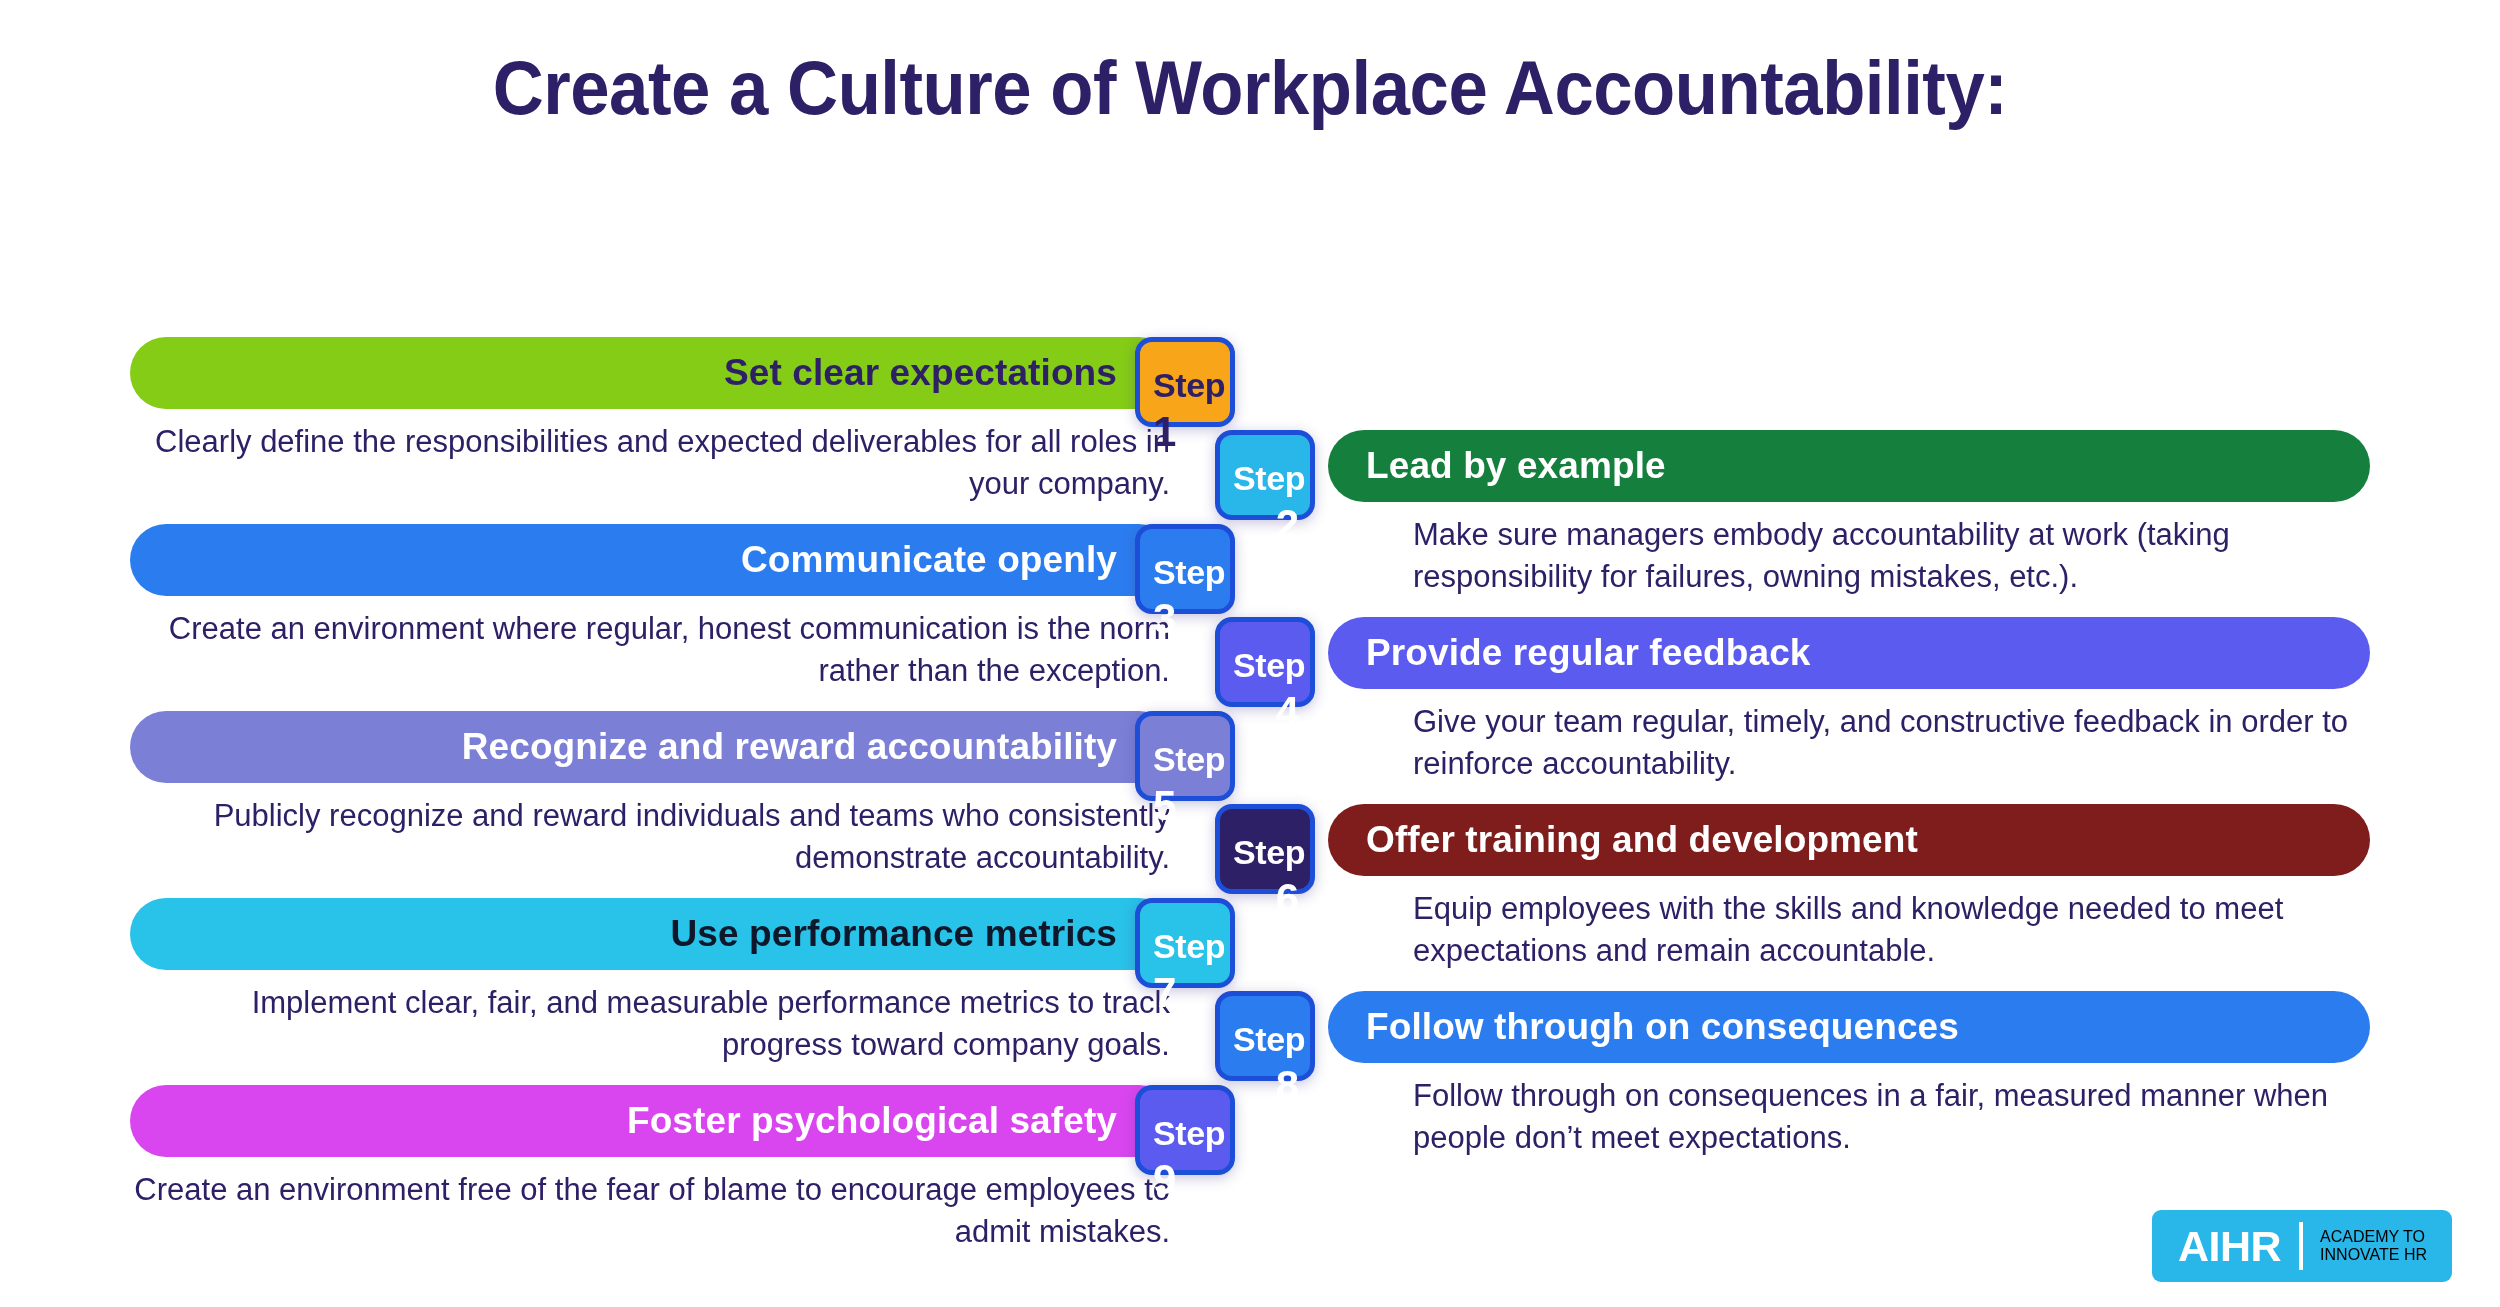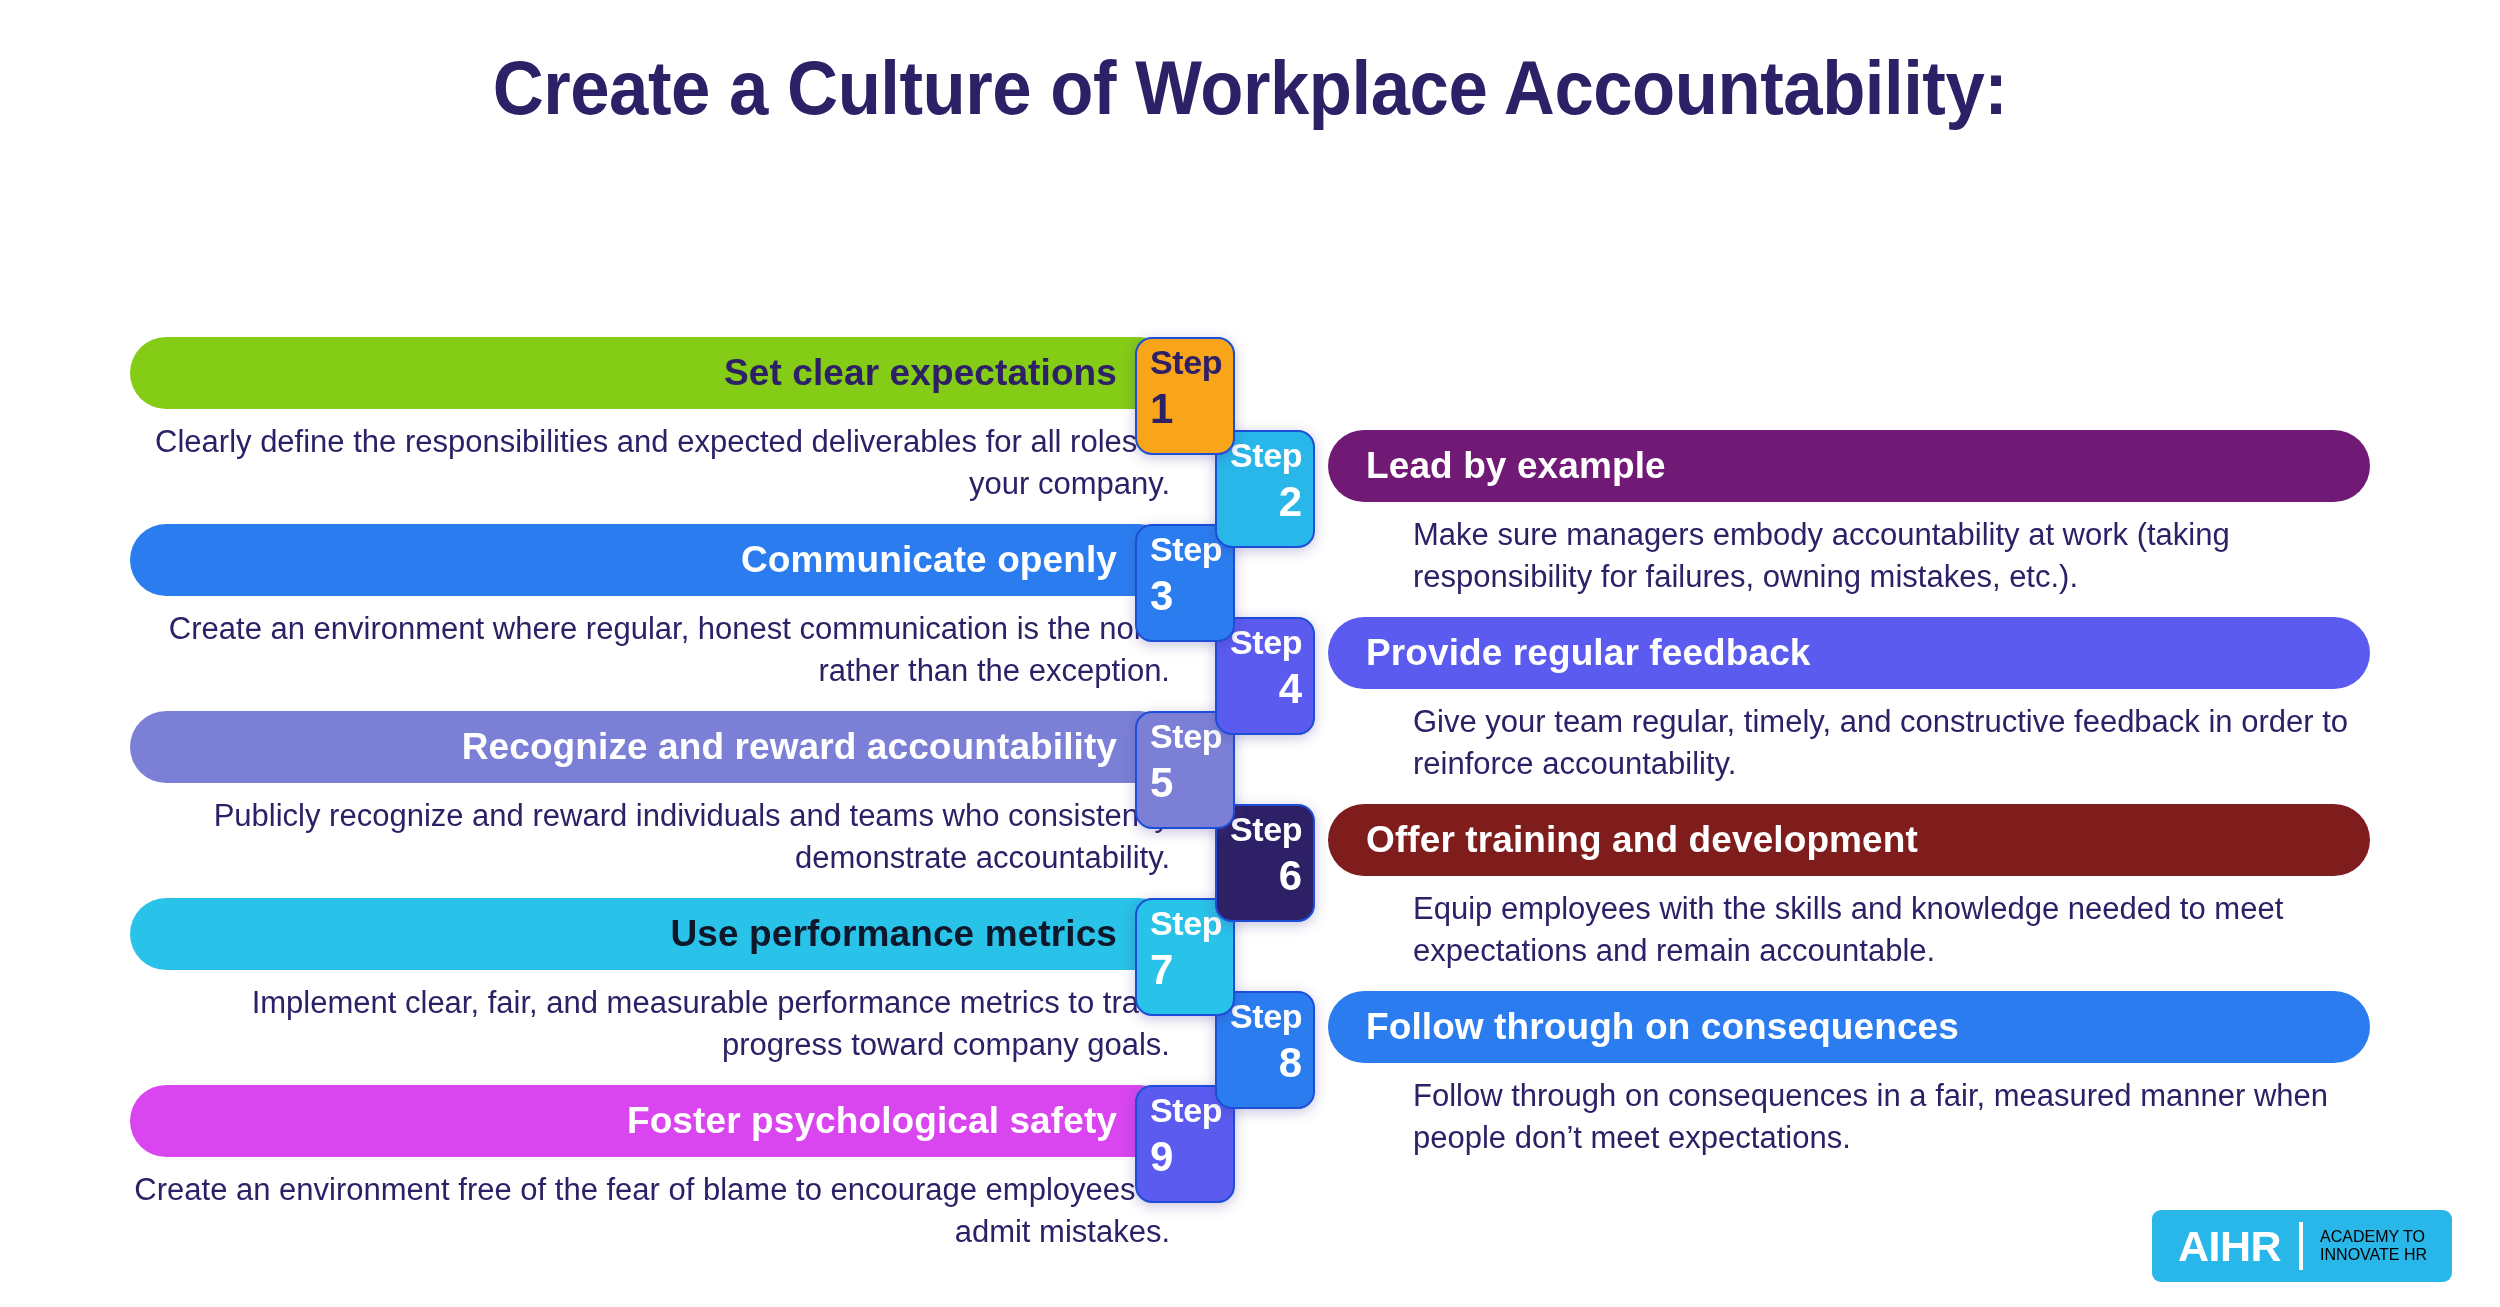--- a/index.html
+++ b/index.html
@@ -106,27 +106,27 @@
     left: 1413px;
     width: 1000px;
     text-align: left;
     top: 84px;
   }
 
   
   .badge {
     position: absolute;
     width: 100px;
-    height: 118px;
+    height: 90px;
     border-radius: 17px;
-    border: 2px solid #1d4ed8;
+    border: 5px solid #1d4ed8;
     box-sizing: border-box;
     box-shadow: 0 3px 13px rgba(70, 60, 150, 0.30);
     z-index: 20;
-    padding: 6px 11px 9px 13px;
+    padding: 26px 11px 9px 13px;
   }
   .badge-word {
     font-family: "Liberation Sans", sans-serif;
     font-size: 34px;
     font-weight: bold;
     line-height: 1.0;
     text-align: left;
     letter-spacing: -0.4px;
   }
   .badge-num {
@@ -190,21 +190,21 @@
       <div class="bar" style="background: #84cc16;">
         <div class="bar-title" style="color: rgb(46, 32, 102);">Set clear expectations</div>
       </div>
       <div class="desc">Clearly define the responsibilities and expected deliverables for all roles in your company.</div>
       <div class="badge" style="background: rgb(249, 165, 26); z-index: 30;">
         <div class="badge-word" style="color: rgb(46, 32, 102);">Step</div>
         <div class="badge-num" style="color: rgb(46, 32, 102);">1</div>
       </div>
     </div>
     <div class="step-row row-right" style="top: 430px;">
-      <div class="bar" style="background: #701a75;">
+      <div class="bar" style="background: #15803d;">
         <div class="bar-title" style="color: rgb(255, 255, 255);">Lead by example</div>
       </div>
       <div class="desc">Make sure managers embody accountability at work (taking responsibility for failures, owning mistakes, etc.).</div>
       <div class="badge" style="background: rgb(41, 182, 232); z-index: 29;">
         <div class="badge-word" style="color: rgb(255, 255, 255);">Step</div>
         <div class="badge-num" style="color: rgb(255, 255, 255);">2</div>
       </div>
     </div>
     <div class="step-row row-left" style="top: 524px;">
       <div class="bar" style="background: rgb(43, 125, 239);">

